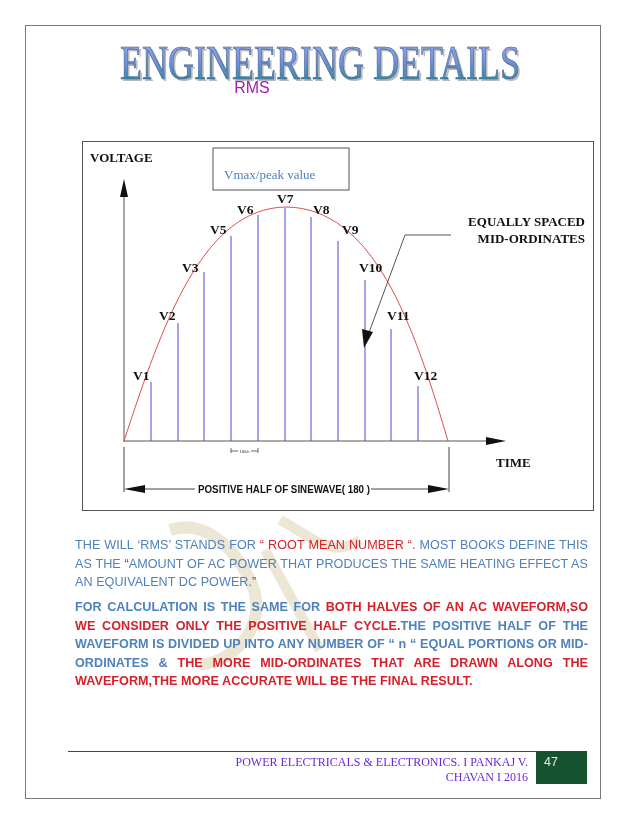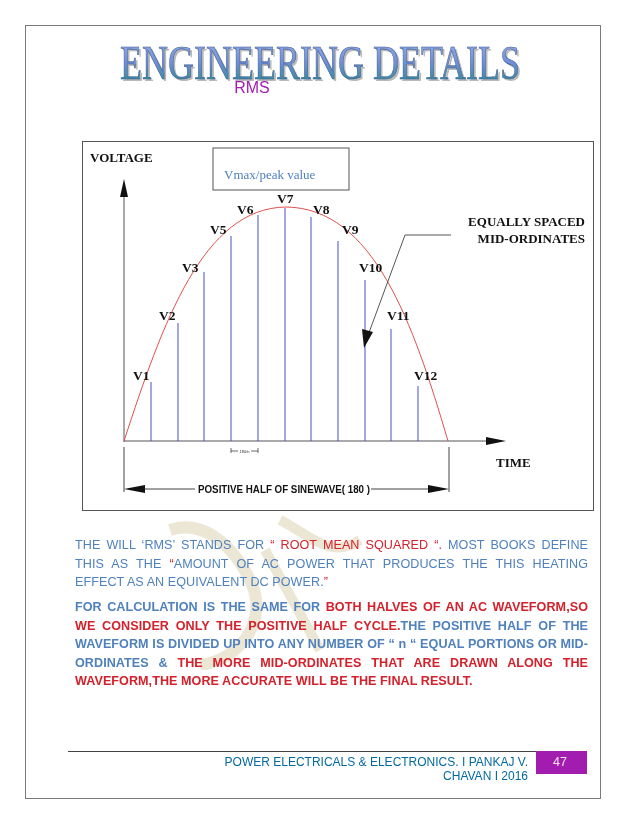--- a/index.html
+++ b/index.html
@@ -9,22 +9,22 @@
   .title-svg { position: absolute; left: 110px; top: 0; }
   .subtitle { position: absolute; left: 0; top: 79px; width: 504px; text-align: center; color: #a21caf; font-family: "Liberation Sans", sans-serif; font-size: 16px; }
   .diagram { position: absolute; left: 82px; top: 141px; width: 512px; height: 370px; border: 1.5px solid #555; box-sizing: border-box; background: #fff; }
   .diagram svg { position: absolute; left: 0; top: 0; }
   .watermark { position: absolute; left: 160px; top: 500px; width: 240px; height: 170px; opacity: 0.35; }
   .para { position: absolute; left: 75px; width: 513px; font-family: "Liberation Sans", sans-serif; font-size: 12.6px; line-height: 18.6px; color: #4f81bd; text-align: justify; letter-spacing: 0.05px; }
   .para .red { color: #d4212b; }
   .p1 { top: 536px; }
   .p2 { top: 598px; font-weight: bold; }
   .footer-line { position: absolute; left: 68px; top: 751px; width: 470px; height: 0; border-top: 1px solid #444; }
-  .footer-text { position: absolute; left: 186px; top: 755px; width: 342px; text-align: right; font-family: Liberation Sans, sans-serif; font-size: 12px; color: #0369a1; }
-  .page-num { position: absolute; left: 536px; top: 751px; width: 51px; height: 23px; background: #a21caf; color: #f3e3e3; font-family: "Liberation Sans", sans-serif; font-size: 12.5px; line-height: 23px; padding-left: 17px; box-sizing: border-box; }
+  .footer-text { position: absolute; left: 186px; top: 755px; width: 342px; text-align: right; font-family: Liberation Serif, serif; font-size: 12px; color: #6d28d9; }
+  .page-num { position: absolute; left: 536px; top: 751px; width: 51px; height: 33px; background: #14532d; color: #f3e3e3; font-family: "Liberation Sans", sans-serif; font-size: 12.5px; line-height: 23px; padding-left: 8px; box-sizing: border-box; }
 </style>
 </head>
 <body>
 
 <div class="page-border"></div>
 
 <div class="title-wrap">
   <svg class="title-svg" width="420" height="62" viewBox="0 0 420 62">
     <defs>
       <linearGradient id="tg" x1="0" y1="0" x2="0" y2="1">
@@ -108,19 +108,19 @@
     <text x="201" y="351" text-anchor="middle" font-family="Liberation Sans, sans-serif" font-weight="bold" font-size="10" fill="#111" textLength="172" lengthAdjust="spacingAndGlyphs">POSITIVE HALF OF SINEWAVE( 180 )</text>
   </svg>
 </div>
 
 <svg class="watermark" viewBox="0 0 240 170">
   <path d="M10,30 C40,20 70,40 90,80 C110,120 80,160 40,165" fill="none" stroke="#c9b98a" stroke-width="12"></path>
   <path d="M120,20 C150,35 170,60 200,40" fill="none" stroke="#c9b98a" stroke-width="10"></path>
   <path d="M105,50 L160,150" fill="none" stroke="#c9b98a" stroke-width="10"></path>
 </svg>
 
-<div class="para p1"><span>THE WILL ‘RMS’ STANDS FOR </span><span class="red">“ ROOT MEAN SQUARED “.</span><span> MOST BOOKS DEFINE THIS AS THE </span><span class="red">“</span><span>AMOUNT OF AC POWER THAT PRODUCES THE THIS HEATING EFFECT AS AN EQUIVALENT DC POWER.</span><span class="red">”</span></div>
+<div class="para p1"><span>THE WILL ‘RMS’ STANDS FOR </span><span class="red">“ ROOT MEAN NUMBER “.</span><span> MOST BOOKS DEFINE THIS AS THE </span><span class="red">“</span><span>AMOUNT OF AC POWER THAT PRODUCES THE SAME HEATING EFFECT AS AN EQUIVALENT DC POWER.</span><span class="red">”</span></div>
 
 <div class="para p2"><span>FOR CALCULATION IS THE SAME FOR </span><span class="red">BOTH HALVES OF AN AC WAVEFORM,SO WE CONSIDER ONLY THE POSITIVE HALF CYCLE.</span><span>THE POSITIVE HALF OF THE WAVEFORM IS DIVIDED UP INTO ANY NUMBER OF “ n “ EQUAL PORTIONS OR MID-ORDINATES &amp; </span><span class="red">THE MORE MID-ORDINATES THAT ARE DRAWN ALONG THE WAVEFORM,THE MORE ACCURATE WILL BE THE FINAL RESULT.</span></div>
 
 <div class="footer-line"></div>
 <div class="footer-text">POWER ELECTRICALS &amp; ELECTRONICS. I PANKAJ V. CHAVAN I 2016</div>
 <div class="page-num">47</div>
 
 </body></html>

